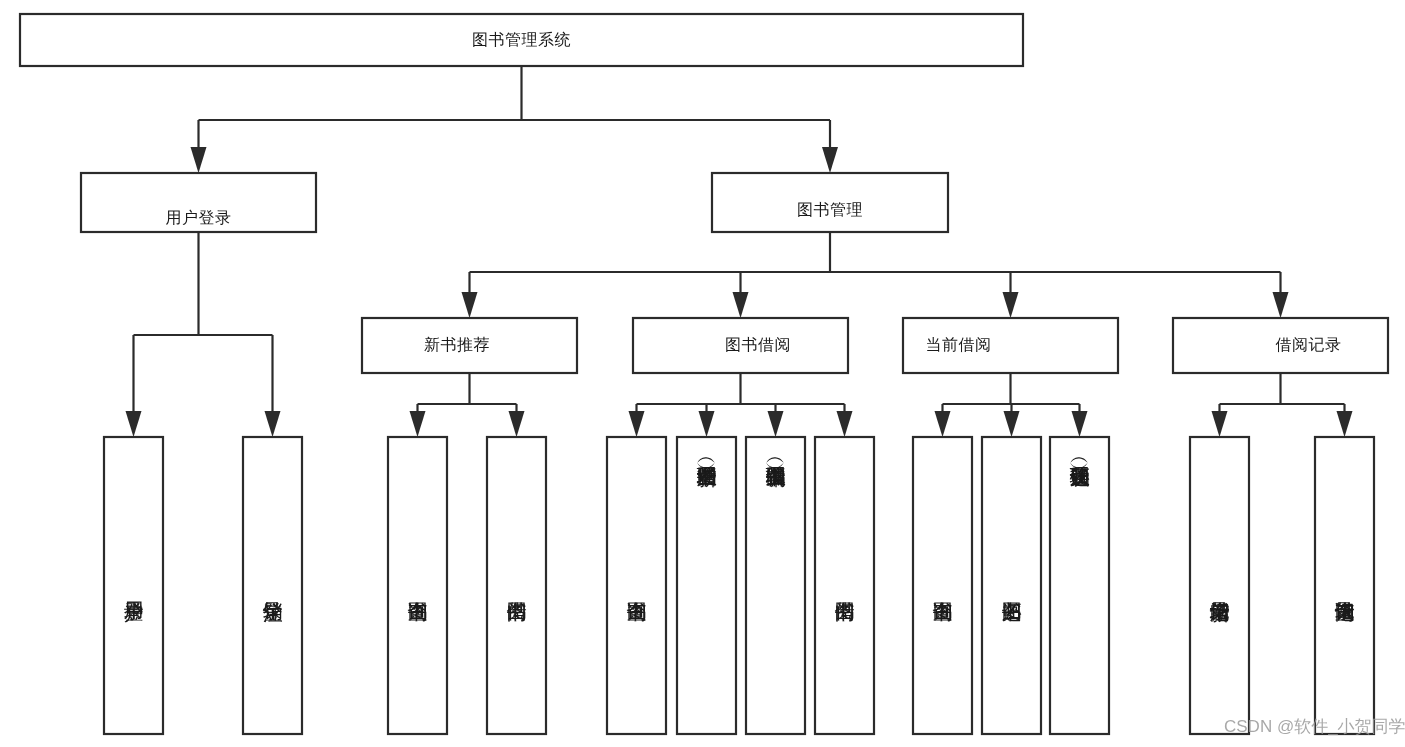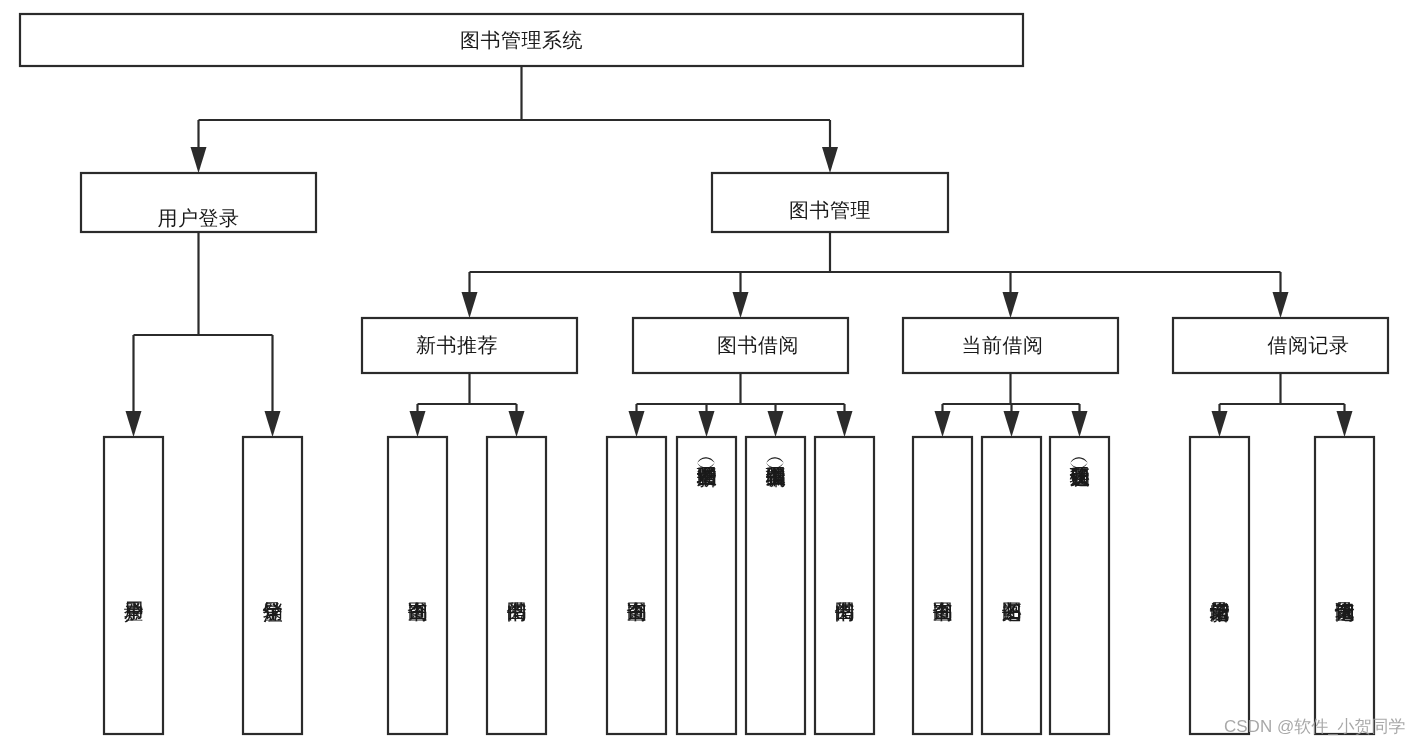--- a/index.html
+++ b/index.html
@@ -38,21 +38,21 @@
   .arrow-head {
     fill: #2b2b2b;
     stroke: none;
   }
   .node-label-h {
     position: absolute;
     display: flex;
     align-items: center;
     justify-content: center;
     color: #1a1a1a;
-    font-size: 20px;
+    font-size: 16px;
     letter-spacing: 0.5px;
     font-family: "Liberation Sans", "DejaVu Sans", sans-serif;
     white-space: nowrap;
     pointer-events: none;
   }
   .node-label-v {
     position: absolute;
     display: flex;
     align-items: center;
     justify-content: flex-start;
@@ -163,21 +163,21 @@
         <rect x="1315" y="437" width="59" height="297" class="node-box"></rect>
       </g>
   </svg>
 
   <div id="labels">
       <div class="node-label-h" style="left: 20px; top: 14px; width: 1003px; height: 52px;">图书管理系统</div>
       <div class="node-label-h" style="left: 81px; top: 173px; width: 235px; height: 59px; margin-top: 16px;">用户登录</div>
       <div class="node-label-h" style="left: 712px; top: 173px; width: 236px; height: 59px; margin-top: 8px;">图书管理</div>
       <div class="node-label-h" style="left: 362px; top: 318px; width: 190px; height: 55px; border-radius: 16px;">新书推荐</div>
       <div class="node-label-h" style="left: 633px; top: 318px; width: 250px; height: 55px;">图书借阅</div>
-      <div class="node-label-h" style="left: 903px; top: 318px; width: 199px; height: 55px;">当前借阅</div>
+      <div class="node-label-h" style="left: 851px; top: 318px; width: 199px; height: 55px; padding-left: 8px;">当前借阅</div>
       <div class="node-label-h" style="left: 1173px; top: 318px; width: 215px; height: 55px; padding-left: 28px;">借阅记录</div>
       <div class="node-label-v centered" style="left: 104px; top: 437px; width: 59px; height: 297px;">用户登录</div>
       <div class="node-label-v centered" style="left: 243px; top: 437px; width: 59px; height: 297px;">注销登录</div>
       <div class="node-label-v centered" style="left: 388px; top: 437px; width: 59px; height: 297px;">查询图书</div>
       <div class="node-label-v centered" style="left: 487px; top: 437px; width: 59px; height: 297px;">借阅图书</div>
       <div class="node-label-v centered" style="left: 607px; top: 437px; width: 59px; height: 297px;">查询图书</div>
       <div class="node-label-v" style="left: 677px; top: 437px; width: 59px; height: 297px;">新增图书（管理员）</div>
       <div class="node-label-v" style="left: 746px; top: 437px; width: 59px; height: 297px;">编辑图书（管理员）</div>
       <div class="node-label-v centered" style="left: 815px; top: 437px; width: 59px; height: 297px;">借阅图书</div>
       <div class="node-label-v centered" style="left: 913px; top: 437px; width: 59px; height: 297px;">查询图书</div>

